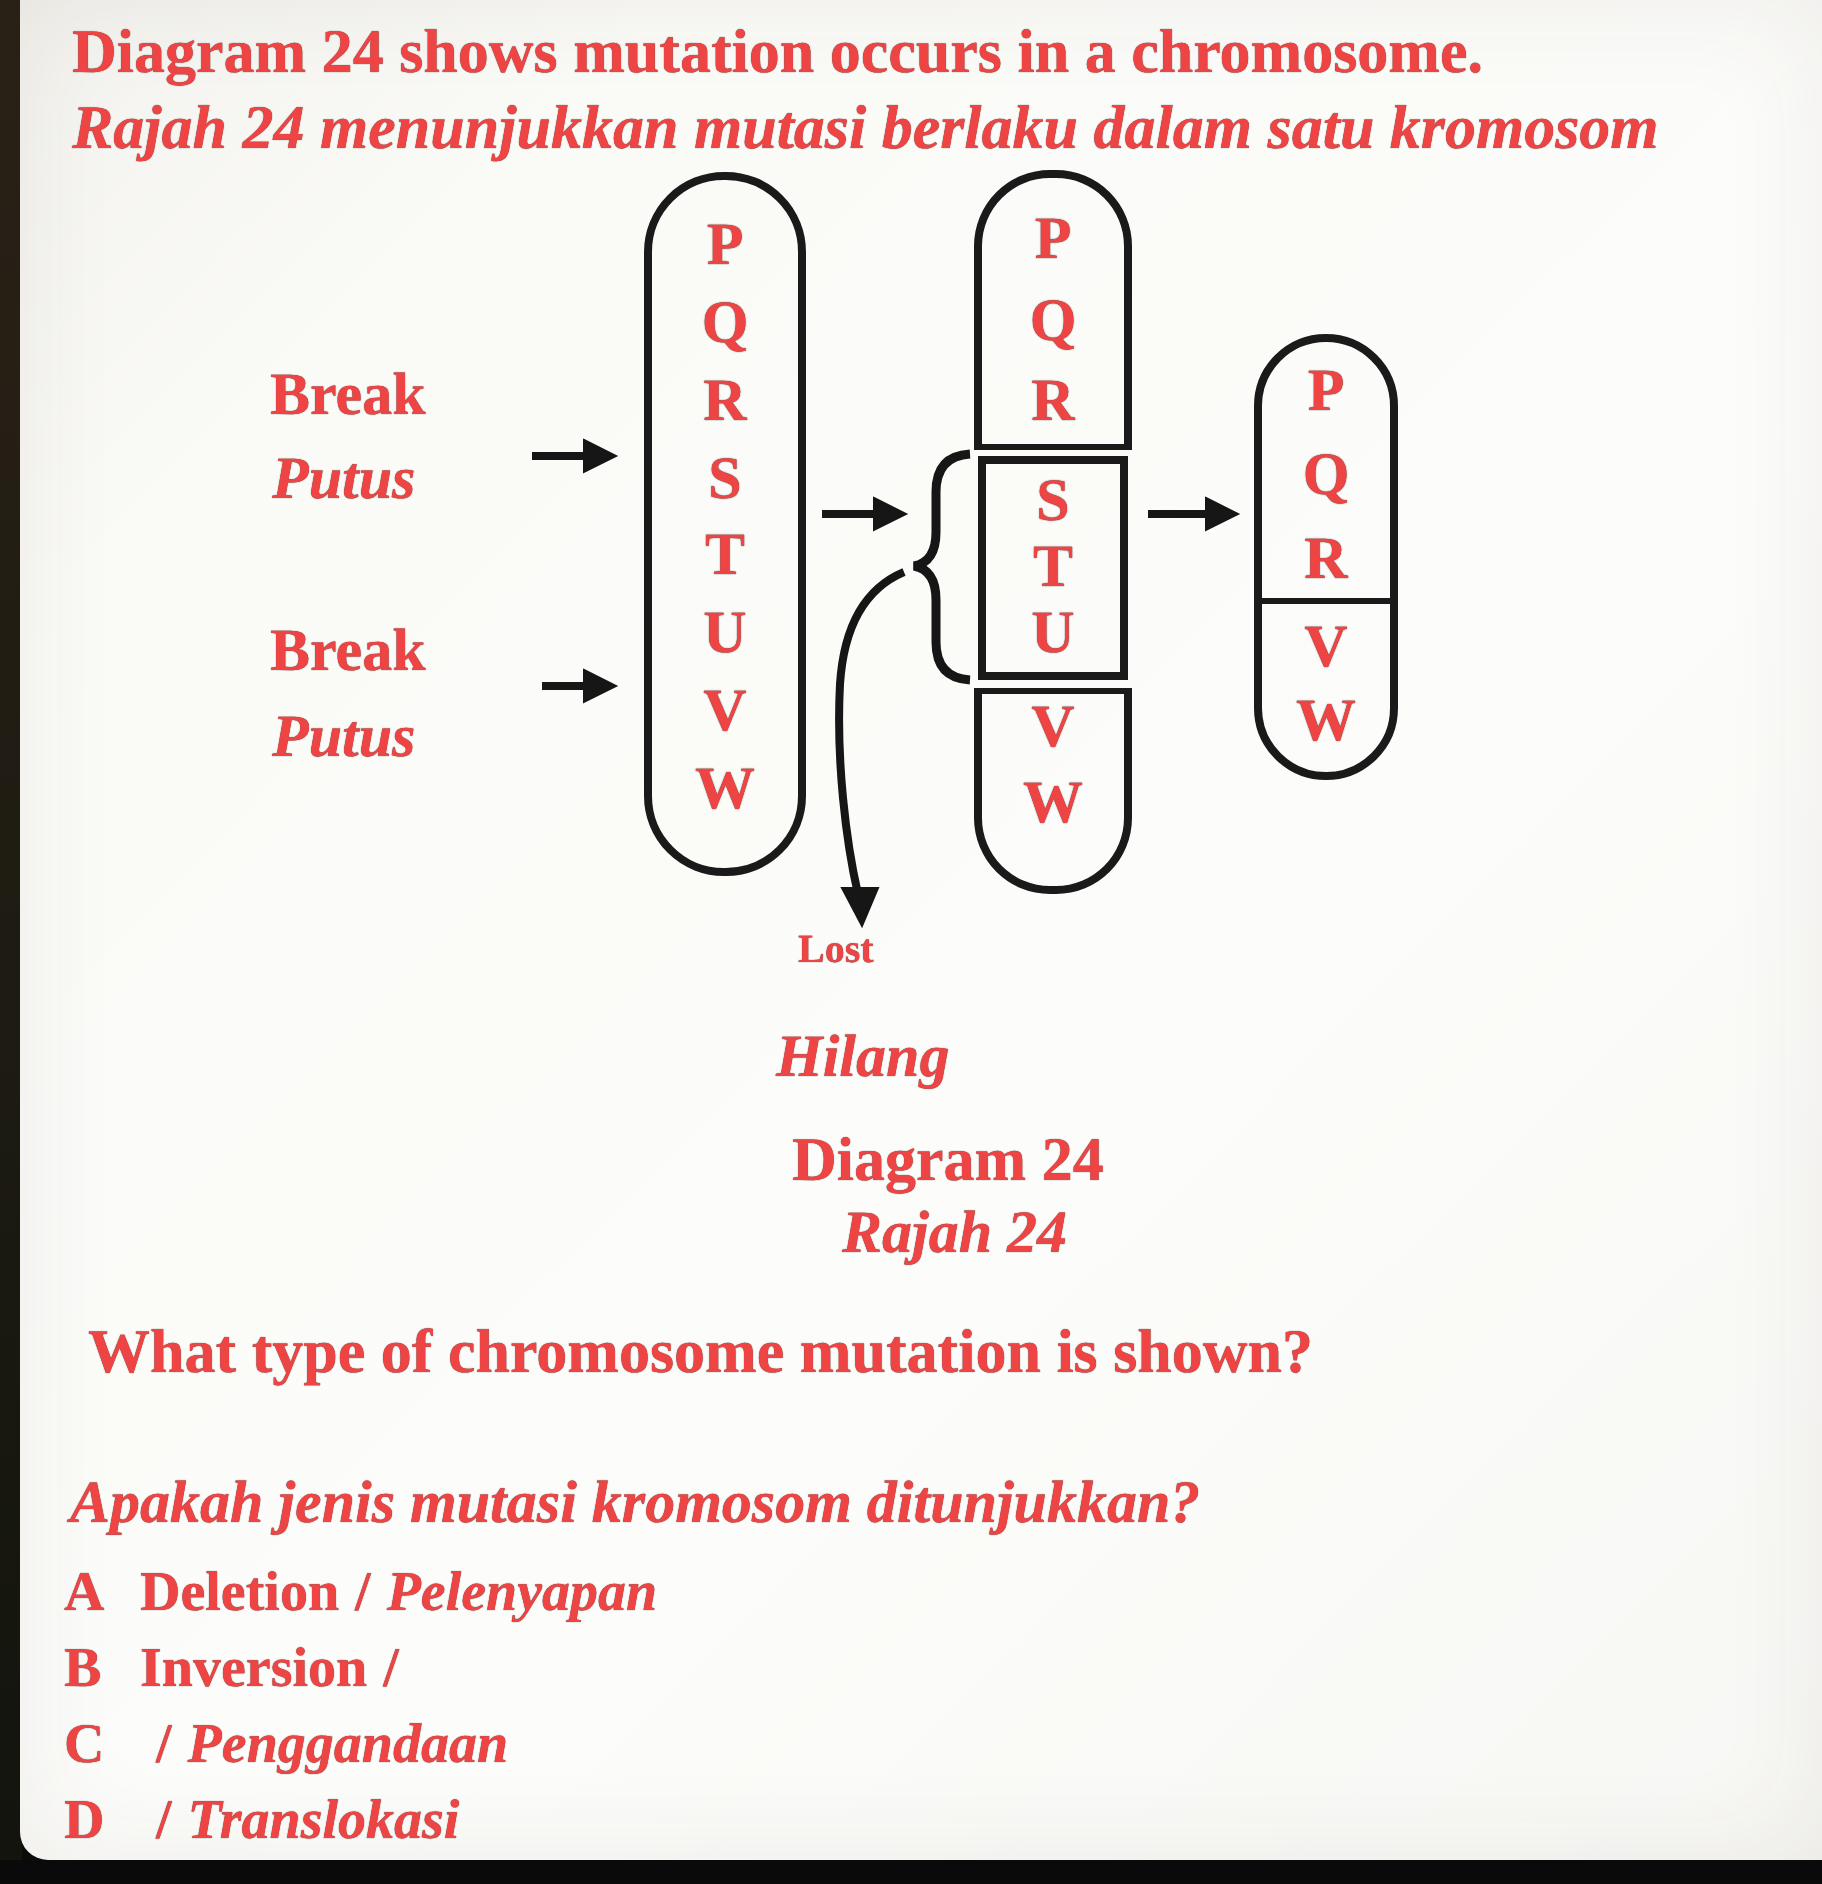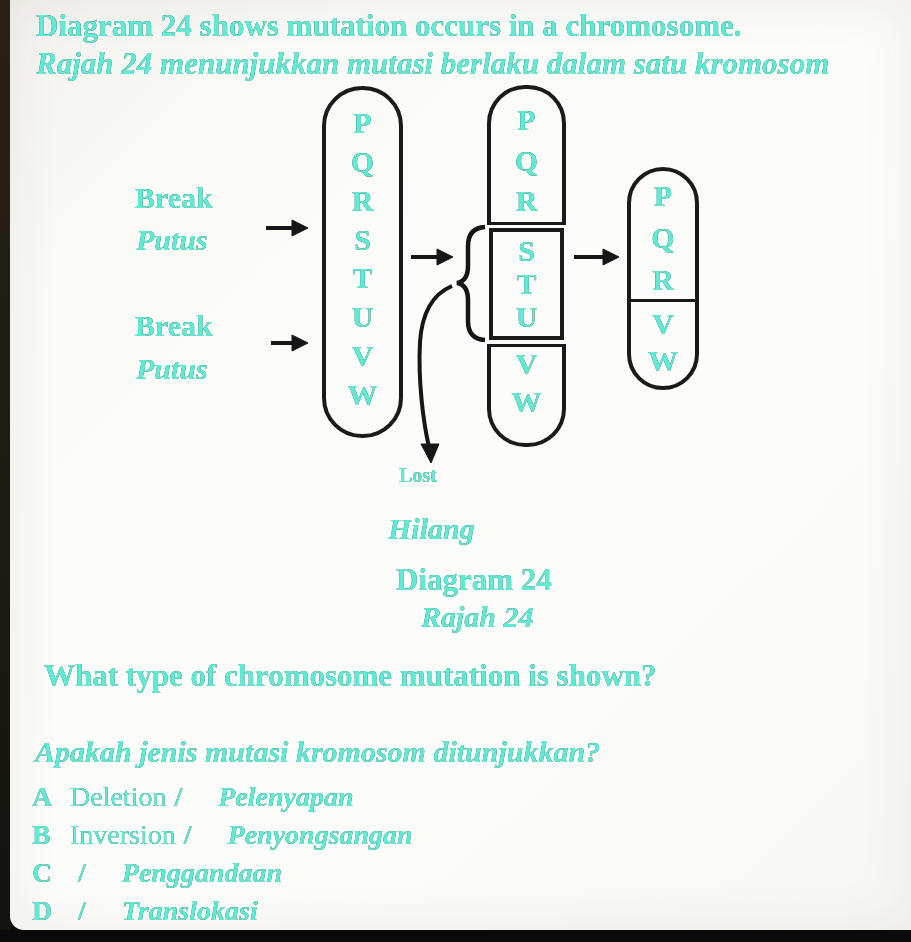--- a/index.html
+++ b/index.html
@@ -1,20 +1,20 @@
 <!DOCTYPE html>
 <html><head>
 <meta charset="utf-8">
 <style>
   html,body{margin:0;padding:0;}
   .page{
     position:relative;width:911px;height:942px;overflow:hidden;
     background:#0b0b09;
     font-family:"Liberation Serif","DejaVu Serif",serif;
-    color:#5eead4;
+    color:#ef4444;
   }
   .left-strip{position:absolute;left:0;top:0;width:11px;height:100%;
     background:linear-gradient(180deg,#2a2116 0%,#1d1b12 55%,#12140d 100%);}
   .bottom-strip{position:absolute;left:0;right:0;bottom:0;height:12px;background:#0a0a0a;}
   .sheet{
     position:absolute;left:10px;top:0;right:0;bottom:12px;
     background:linear-gradient(135deg,#f3f2ee 0%,#fafaf7 18%,#fcfcfa 60%,#f7f7f4 100%);
     border-bottom-left-radius:14px;
     box-shadow:inset 0 0 55px rgba(70,62,45,.07);
   }
@@ -37,23 +37,23 @@
   .c3{left:627px;top:167px;width:72px;height:223px;border-radius:36px;padding:0;}
   .c3 .sect{display:flex;flex-direction:column;align-items:center;width:100%;
     box-sizing:border-box;justify-content:space-between;}
   .c3 .s-top{height:128px;padding:10px 0 4px;}
   .c3 .s-bot{height:87px;border-top:3px solid #1a1a1a;padding:7px 0 10px;}
   .gfx{position:absolute;left:0;top:0;pointer-events:none;}
   
   .options{position:absolute;left:32px;top:778px;font-size:28px;}
   .opt-row{display:flex;align-items:baseline;height:38px;line-height:38px;}
   .opt-letter{font-weight:700;width:38px;text-shadow:0 0 .5px rgba(10,10,10,.85);}
-  .opt-en{font-weight:400;text-shadow:0 0 .5px rgba(10,10,10,.85);}
+  .opt-en{font-weight:700;text-shadow:0 0 .5px rgba(10,10,10,.85);}
   .opt-sep{font-weight:700;margin:0 8px;text-shadow:0 0 .5px rgba(10,10,10,.85);}
-  .opt-ms{font-weight:700;font-style:italic;text-shadow:0 0 .5px rgba(10,10,10,.85);margin-left:28px;}
+  .opt-ms{font-weight:700;font-style:italic;text-shadow:0 0 .5px rgba(10,10,10,.85);}
 </style>
 </head>
 <body>
 
 <div class="page">
   <div class="left-strip"></div>
   <div class="sheet"></div>
 
   <div class="t en" style="left:36px;top:7px;font-size:31px;line-height:38px;">Diagram 24 shows mutation occurs in a chromosome.</div>
   <div class="t ms" style="left:36px;top:45px;font-size:31px;line-height:38px;">Rajah 24 menunjukkan mutasi berlaku dalam satu kromosom</div>
@@ -147,21 +147,20 @@
     <div class="opt-row">
       <span class="opt-letter">A</span>
       <span class="opt-en">Deletion</span>
       <span class="opt-sep">/</span>
       <span class="opt-ms">Pelenyapan</span>
     </div>
     <div class="opt-row">
       <span class="opt-letter">B</span>
       <span class="opt-en">Inversion</span>
       <span class="opt-sep">/</span>
-      <span class="opt-ms">Penyongsangan</span>
     </div>
     <div class="opt-row">
       <span class="opt-letter">C</span>
       <span class="opt-sep">/</span>
       <span class="opt-ms">Penggandaan</span>
     </div>
     <div class="opt-row">
       <span class="opt-letter">D</span>
       <span class="opt-sep">/</span>
       <span class="opt-ms">Translokasi</span>

